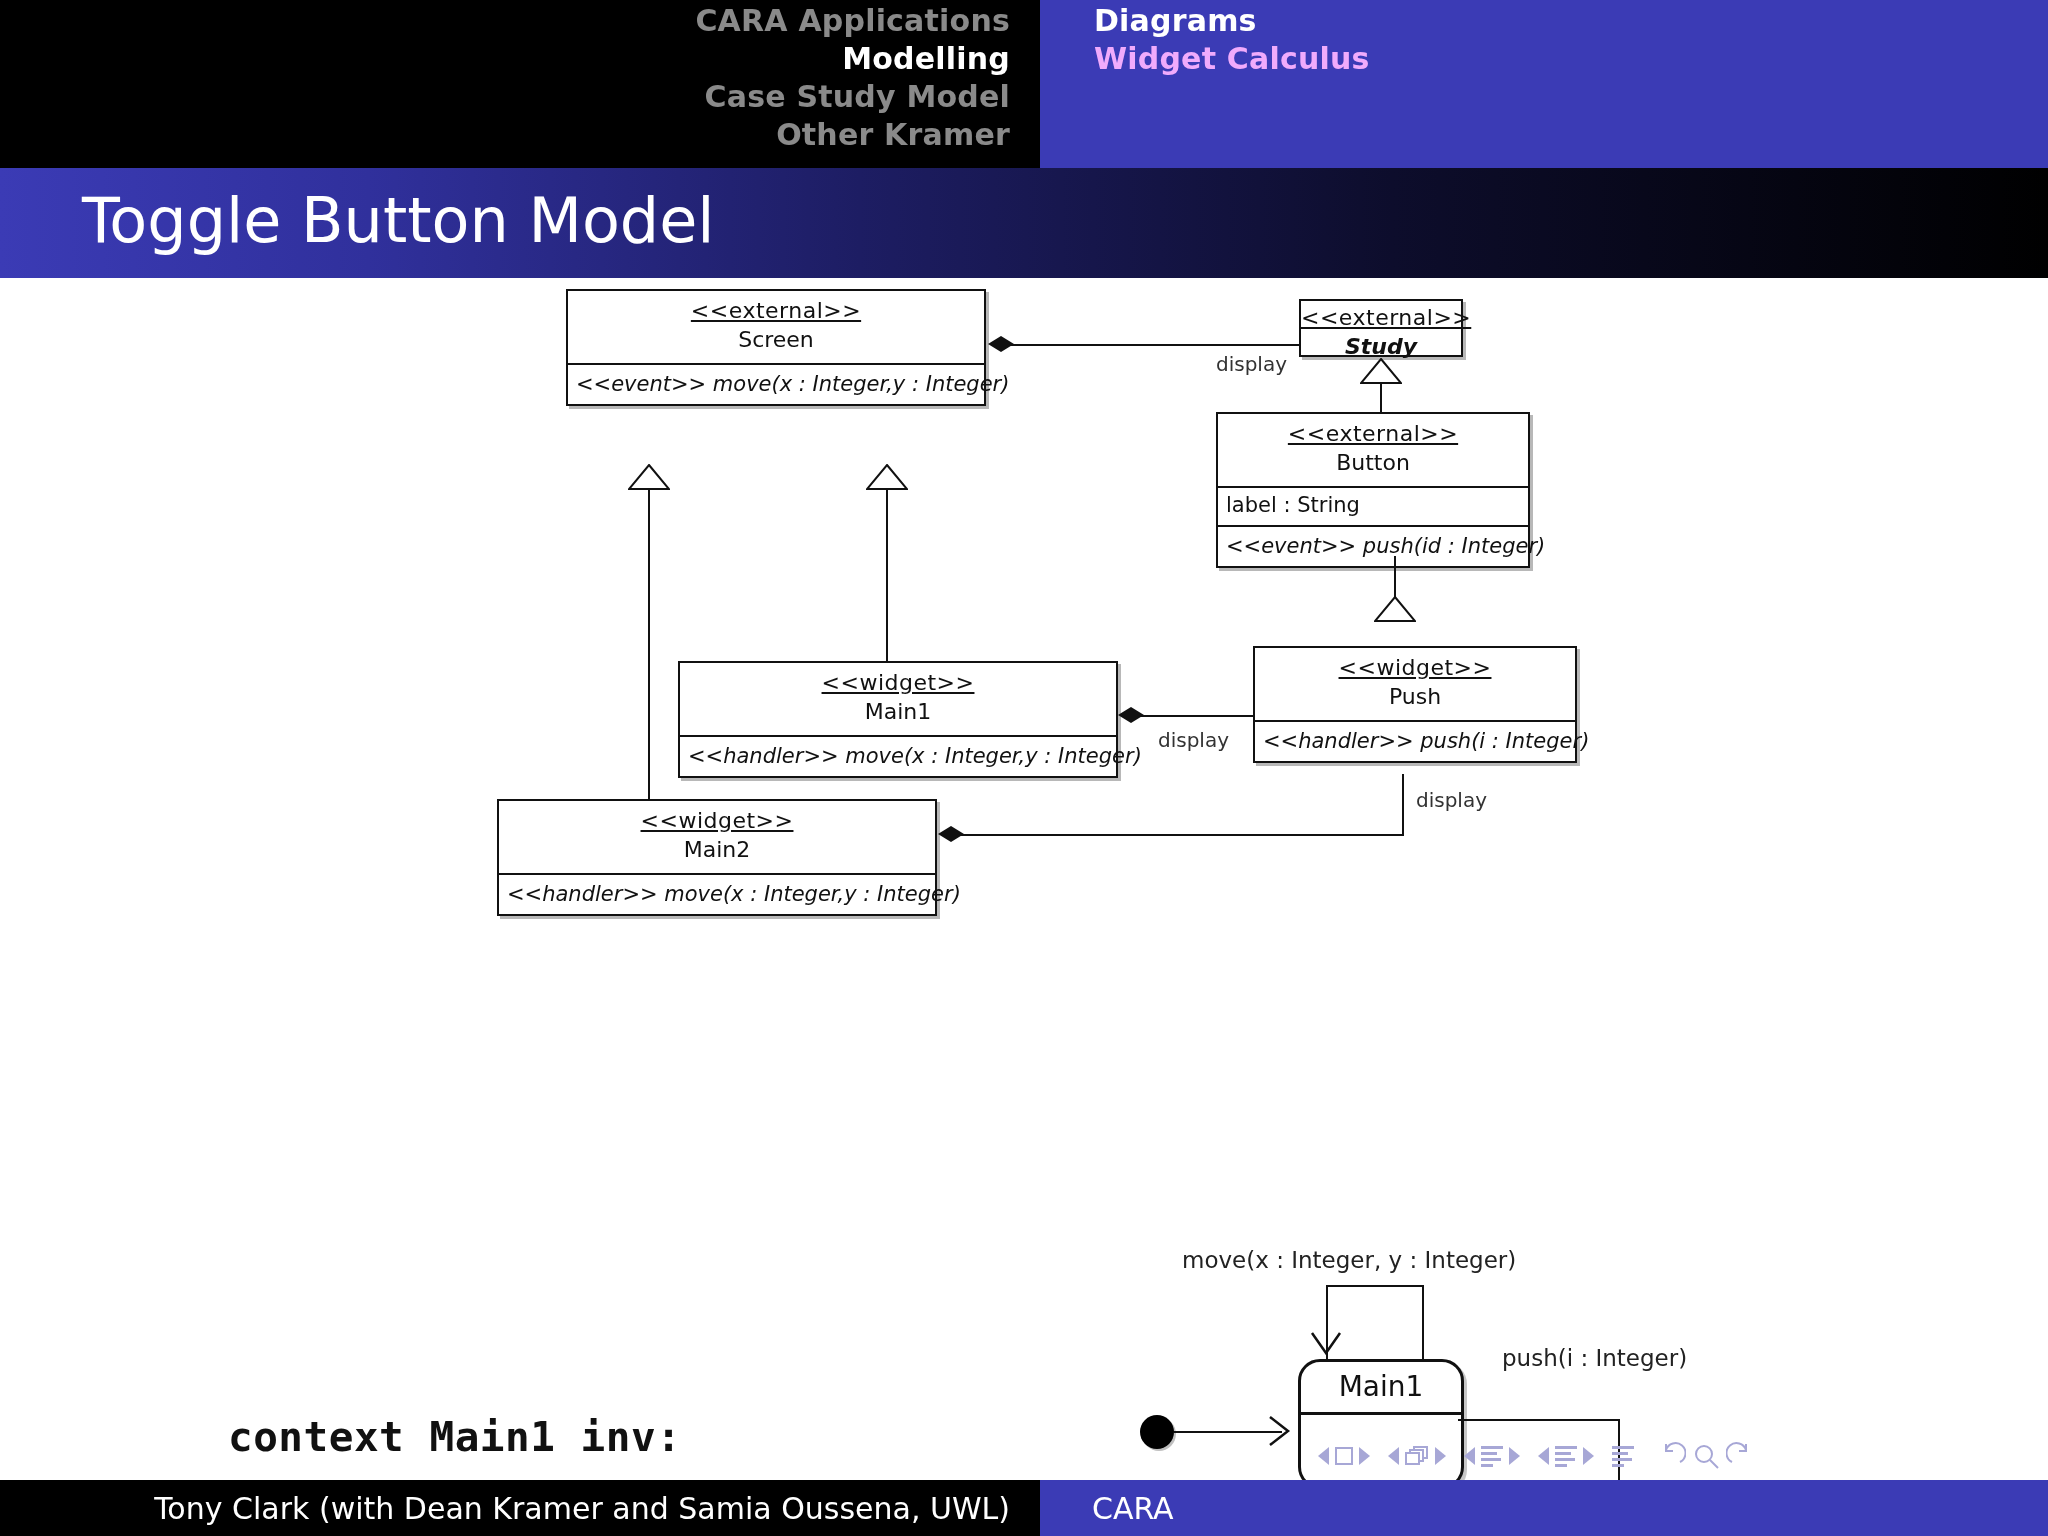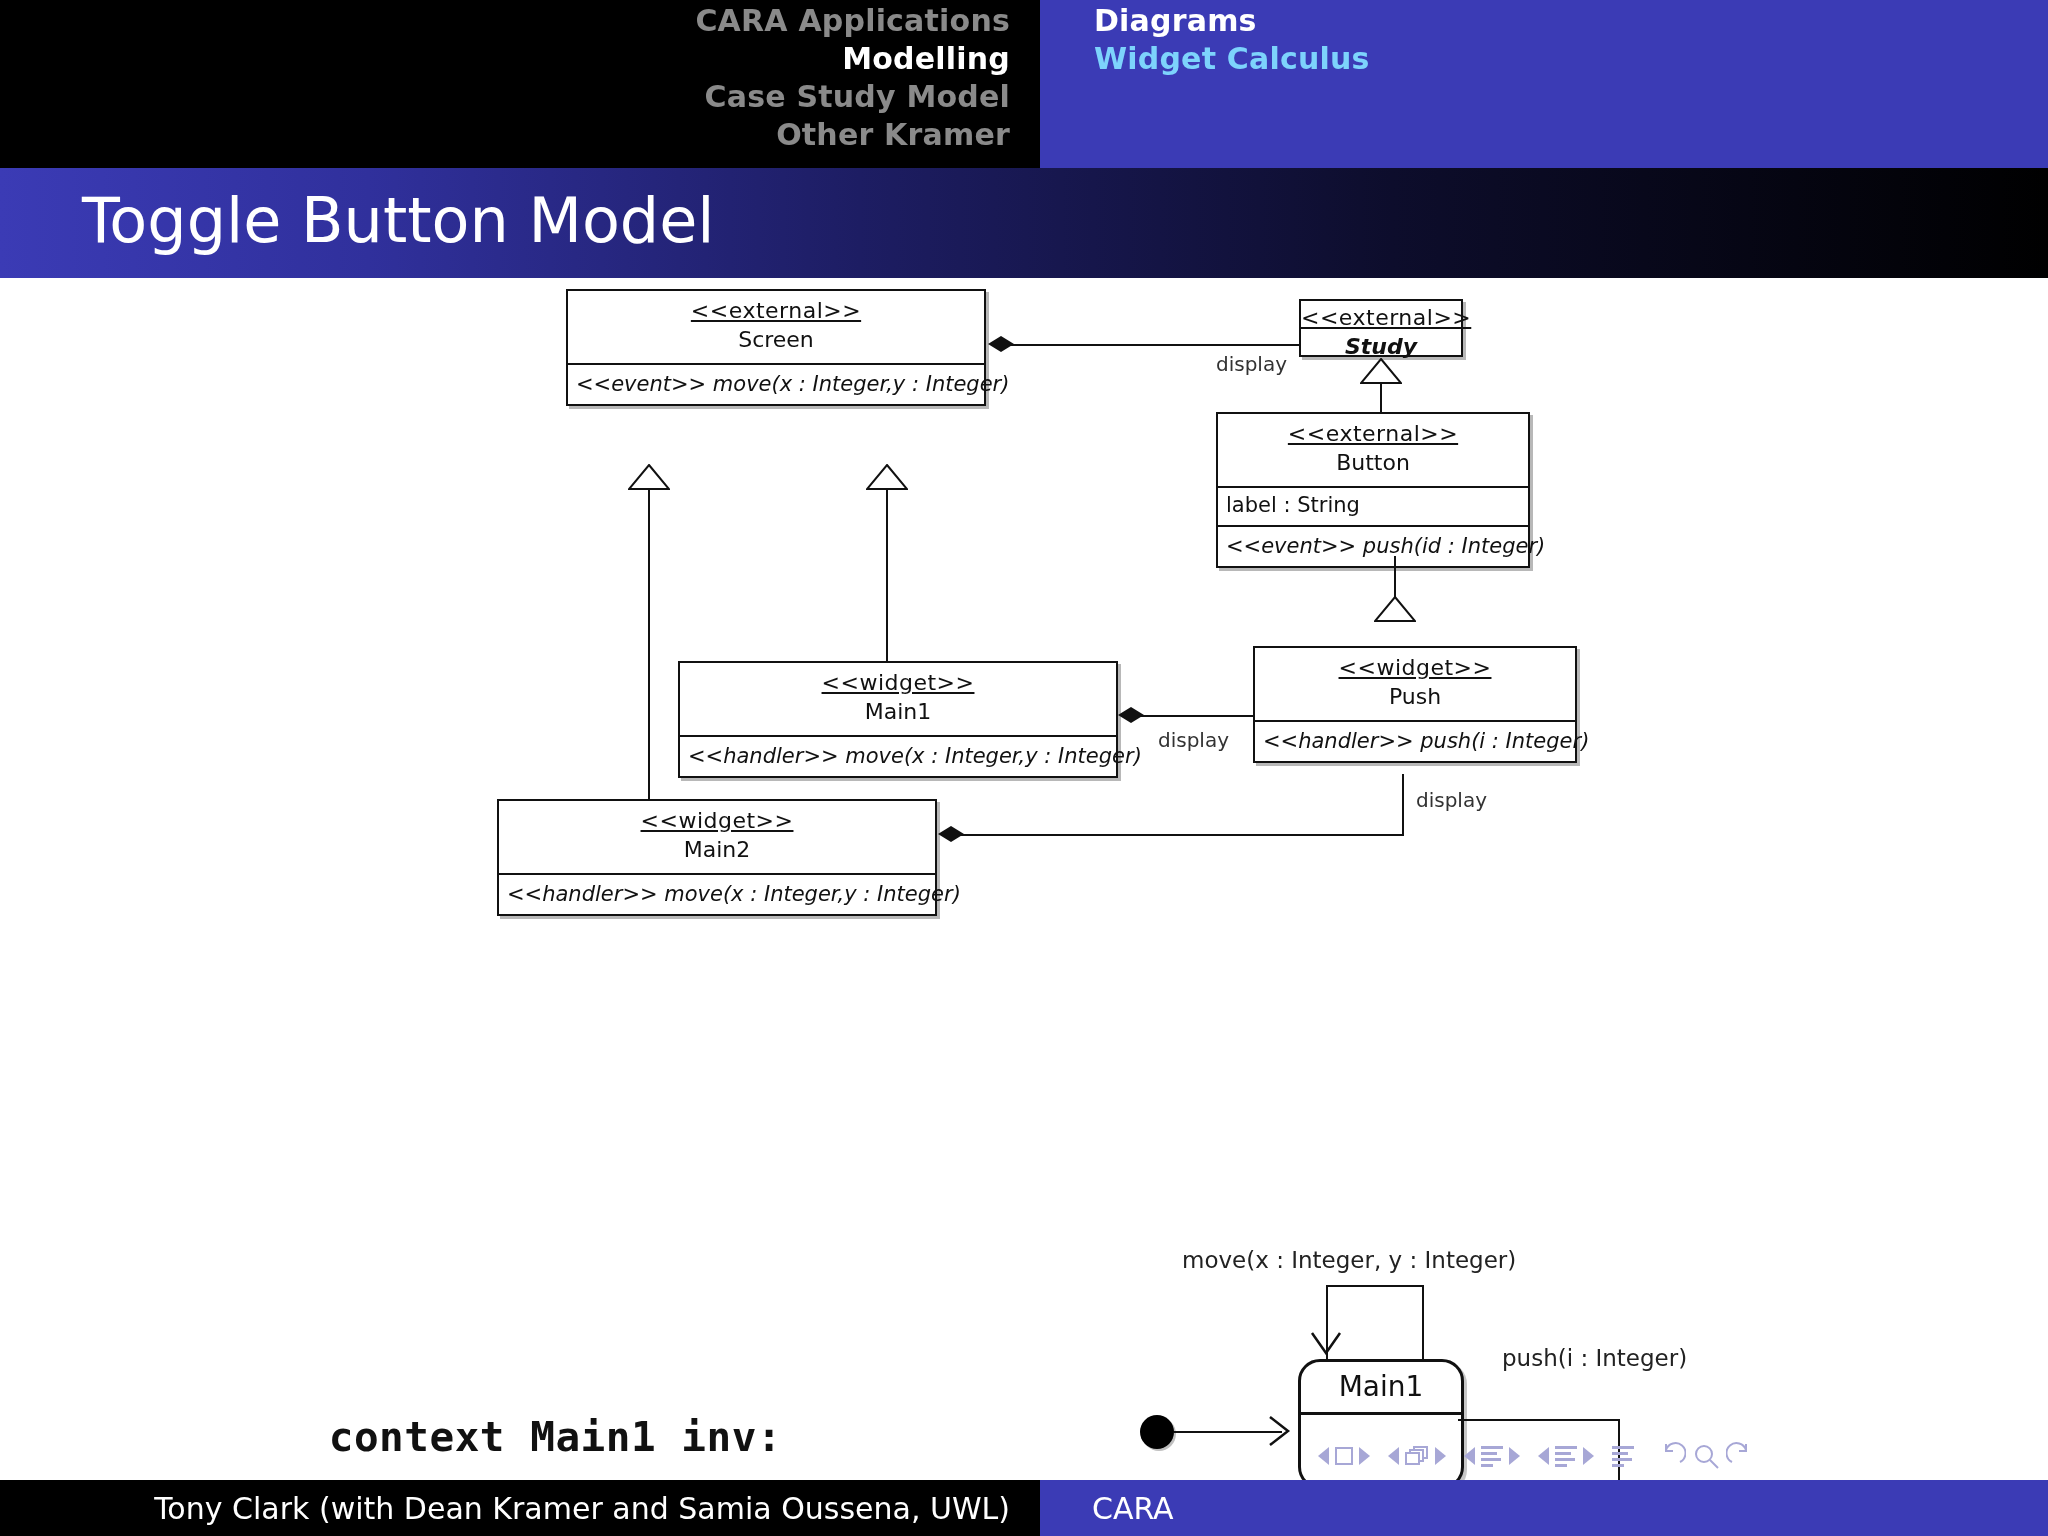--- a/index.html
+++ b/index.html
@@ -16,21 +16,21 @@
   #headbar .seg-right{flex:1;height:168px;background:#3b3bb5;position:relative;}
 
   .navlist{position:absolute;top:2px;display:flex;flex-direction:column;}
   .navlist.right-aligned{right:28px;align-items:flex-end;}
   .navlist.left-aligned{left:52px;align-items:flex-start;}
   .navitem{
     font-size:30px;line-height:38px;letter-spacing:.2px;
     white-space:nowrap;padding:0 2px;
   }
   .navitem.dim{color:#8a8a8a;}
-  .navitem.dim-blue{color:#7dd3fc;}
+  .navitem.dim-blue{color:#f0abfc;}
   .navitem.active{color:#ffffff;}
 
   
   #titlebar{
     position:absolute;left:0;top:168px;width:2048px;height:110px;
     background:linear-gradient(to right,#3b3bb5 0%,#30309c 18%,#1d1d63 42%,#0d0d2c 68%,#000000 100%);
   }
   #titlebar .title-text{
     position:absolute;left:82px;top:14px;
     color:#ffffff;font-size:62px;line-height:78px;font-weight:400;white-space:nowrap;
@@ -58,21 +58,21 @@
   .ln.h{height:2px;}
   .ln.v{width:2px;}
   .assoclabel{position:absolute;font-size:20px;line-height:24px;color:#333;white-space:nowrap;}
 
   .diamond{position:absolute;width:26px;height:16px;background:#111;
      clip-path:polygon(50% 0,100% 50%,50% 100%,0 50%);}
 
   
   #ocl{position:absolute;left:228px;top:1128px;
        font-family:"DejaVu Sans Mono","Liberation Mono",monospace;color:#111;}
-  #ocl .line{font-size:41px;line-height:62px;white-space:pre;letter-spacing:.5px;text-align:center;}
+  #ocl .line{font-size:41px;line-height:62px;white-space:pre;letter-spacing:.5px;}
   #ocl .line.b{font-weight:bold;}
   #ocl .gap{height:62px;}
 
   
   #sm{position:absolute;left:1130px;top:955px;width:620px;height:500px;}
   .state{position:absolute;border:3px solid #111;border-radius:22px;background:#fff;
          box-shadow:3px 3px 0 rgba(0,0,0,.22);}
   .state .sname{text-align:center;font-size:28px;line-height:50px;color:#111;}
   .state .sbar{border-top:3px solid #111;height:100%;}
   .smlabel{position:absolute;font-size:23px;line-height:26px;color:#222;white-space:nowrap;}

